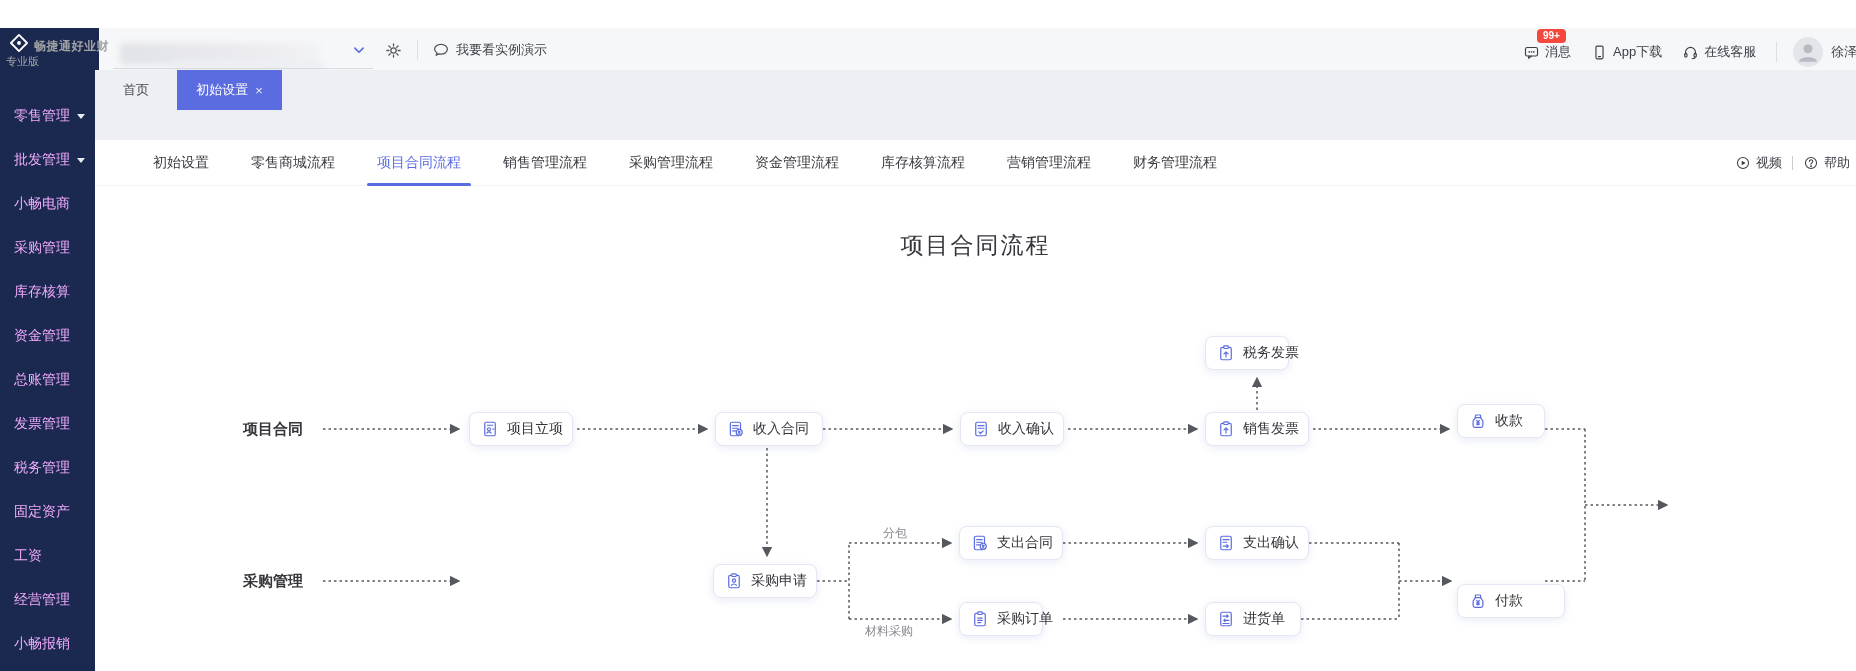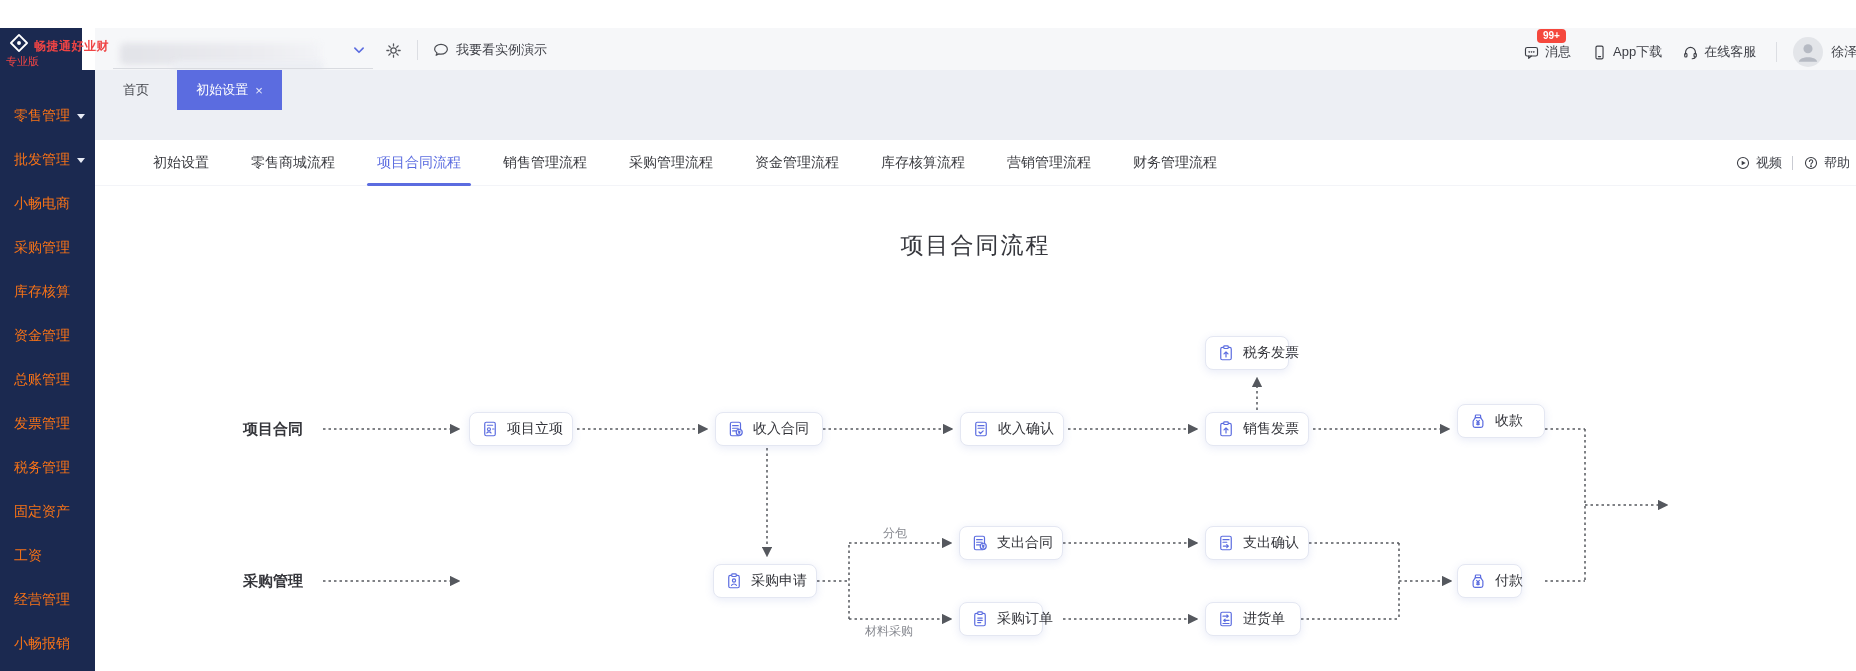--- a/index.html
+++ b/index.html
@@ -1,22 +1,22 @@
 <!DOCTYPE html>
 <html><head>
 <meta charset="utf-8">
 <style>
   * { margin:0; padding:0; box-sizing:border-box; }
   html,body { width:1856px; height:671px; overflow:hidden; background:#fff;
     font-family:"Liberation Sans","DejaVu Sans",sans-serif; }
   .screen { position:relative; width:1856px; height:671px; background:#fff; }
 
   
-  .logo-box { position:absolute; left:0; top:28px; width:82px; height:42px;
-    background:#1b2950; color:#ef4444; z-index:5; }
+  .logo-box { position:absolute; left:0; top:28px; width:99px; height:42px;
+    background:#1b2950; color:#a3a3a3; z-index:5; }
   .logo-glyph { position:absolute; left:8px; top:4px; }
   .brand-name { position:absolute; left:34px; top:10px; font-size:12px; font-weight:bold;
     white-space:nowrap; letter-spacing:.5px; }
   .brand-edition { position:absolute; left:6px; top:26px; font-size:11px; }
   .header { position:absolute; left:95px; top:28px; width:1761px; height:42px;
     background:#f6f7f9; }
   .ws-blur1 { position:absolute; left:25px; top:15px; width:200px; height:22px;
     background:linear-gradient(90deg,#e2e3e8,#ececf0 70%,#f2f3f6); border-radius:5px;
     filter:blur(3px); }
   .ws-blur2 { position:absolute; left:78px; top:33px; width:150px; height:12px;
@@ -44,21 +44,21 @@
   .tab-home { width:82px; height:40px; display:flex; align-items:center; justify-content:center;
     font-size:13px; color:#45474d; cursor:pointer; }
   .tab-active { min-width:105px; height:40px; background:#5b6ce0; color:#fff; font-size:13px;
     display:flex; align-items:center; justify-content:center; gap:7px; padding:0 14px; cursor:pointer; }
   .tab-close { color:rgba(255,255,255,.85); font-size:13px; cursor:pointer; }
 
   
   .sidebar { position:absolute; left:0; top:70px; width:95px; height:601px;
     background:#1b2950; padding-top:24px; z-index:4; }
   .side-item { height:44px; display:flex; align-items:center; padding-left:14px;
-    color:#f97316; font-size:14px; cursor:pointer; white-space:nowrap; }
+    color:#f0abfc; font-size:14px; cursor:pointer; white-space:nowrap; }
   .caret-down { width:0; height:0; border-left:4.5px solid transparent;
     border-right:4.5px solid transparent; border-top:5.5px solid #e8ebf5; margin-left:7px; }
 
   
   .content { position:absolute; left:95px; top:110px; width:1761px; height:561px;
     background:#edeff4; }
   .panel { position:absolute; left:0; top:30px; width:1761px; height:531px; background:#fff; }
 
   .navbar { position:absolute; left:0; top:0; width:1761px; height:46px;
     display:flex; align-items:center; padding-left:58px; border-bottom:1px solid #f3f4f8; }
@@ -464,21 +464,21 @@
         <span class="nlabel">采购订单</span>
       </div>
       <div class="node" style="left:1110px;top:462px;width:96px">
         <span class="nicon">
             <svg width="18" height="18" viewBox="0 0 24 24">
               <use href="#sym-doc-transfer"></use>
             </svg>
           </span>
         <span class="nlabel">进货单</span>
       </div>
-      <div class="node" style="left:1362px;top:424px;width:65px">
+      <div class="node" style="left:1362px;top:444px;width:108px">
         <span class="nicon">
             <svg width="18" height="18" viewBox="0 0 24 24">
               <use href="#sym-money-pouch"></use>
             </svg>
           </span>
         <span class="nlabel">付款</span>
       </div>
 
     </div>
   </div>

